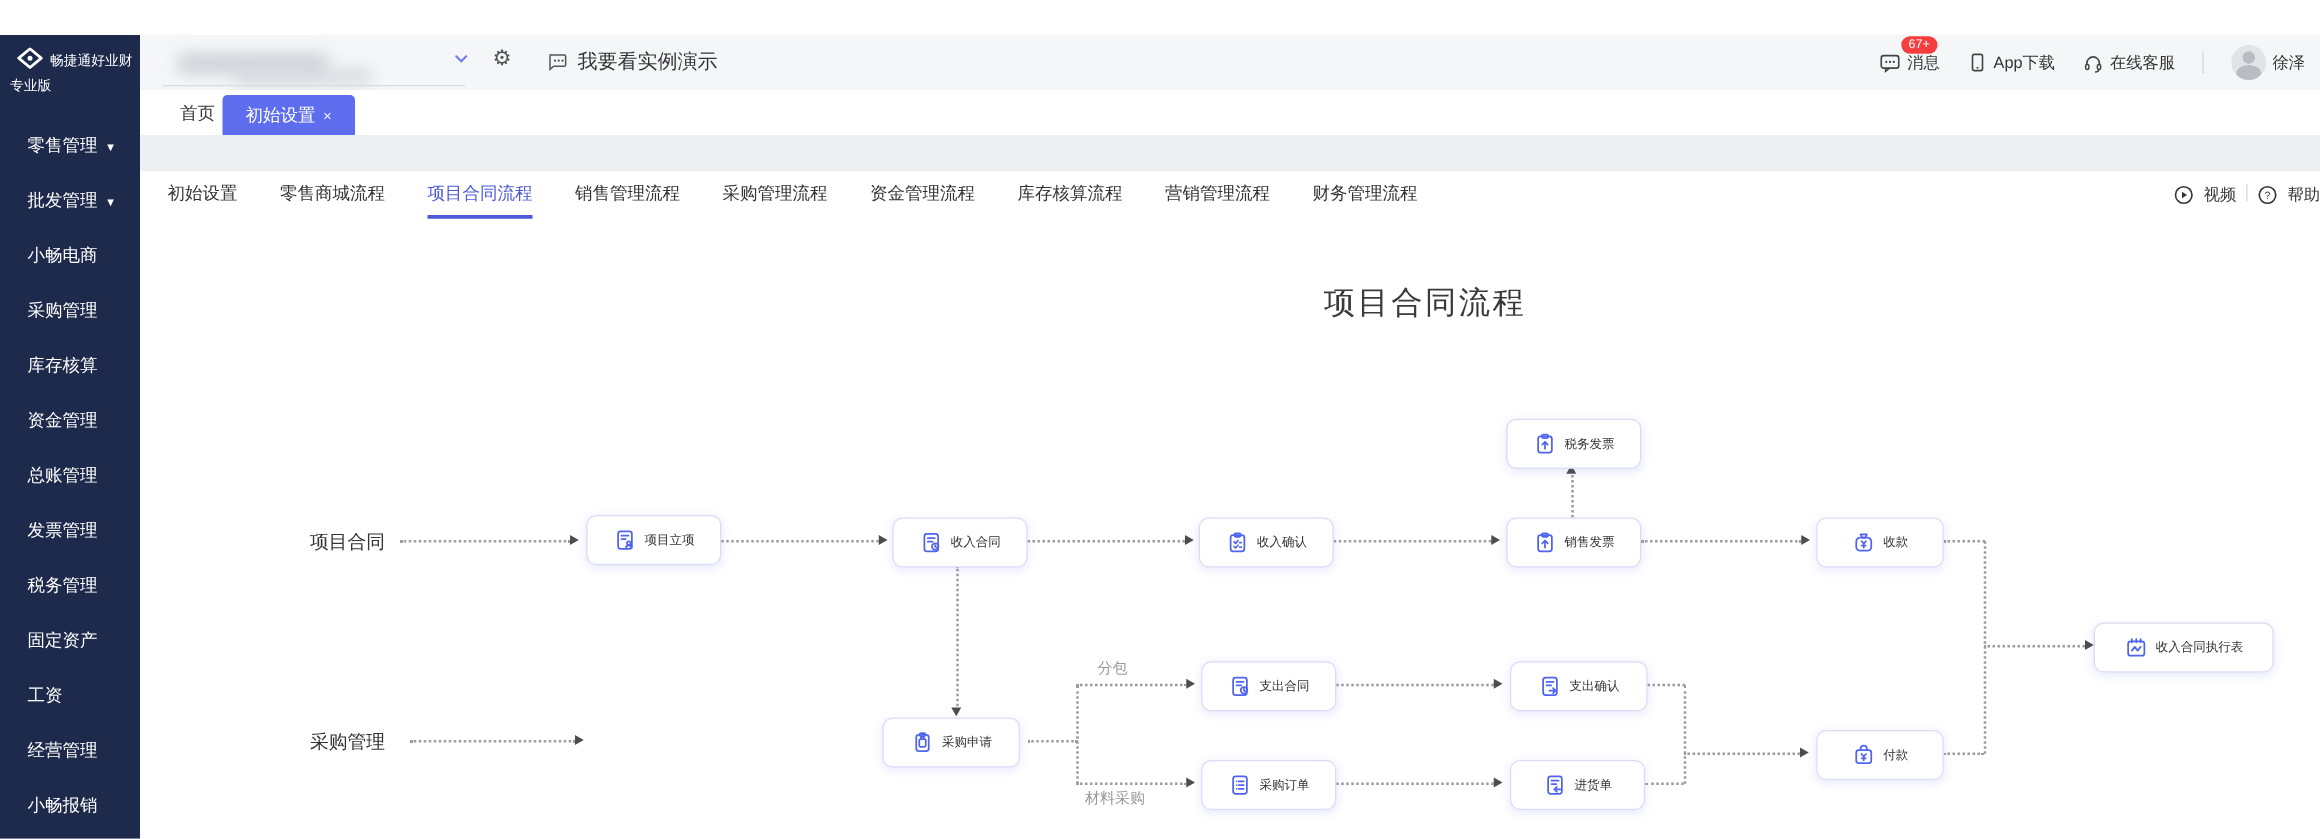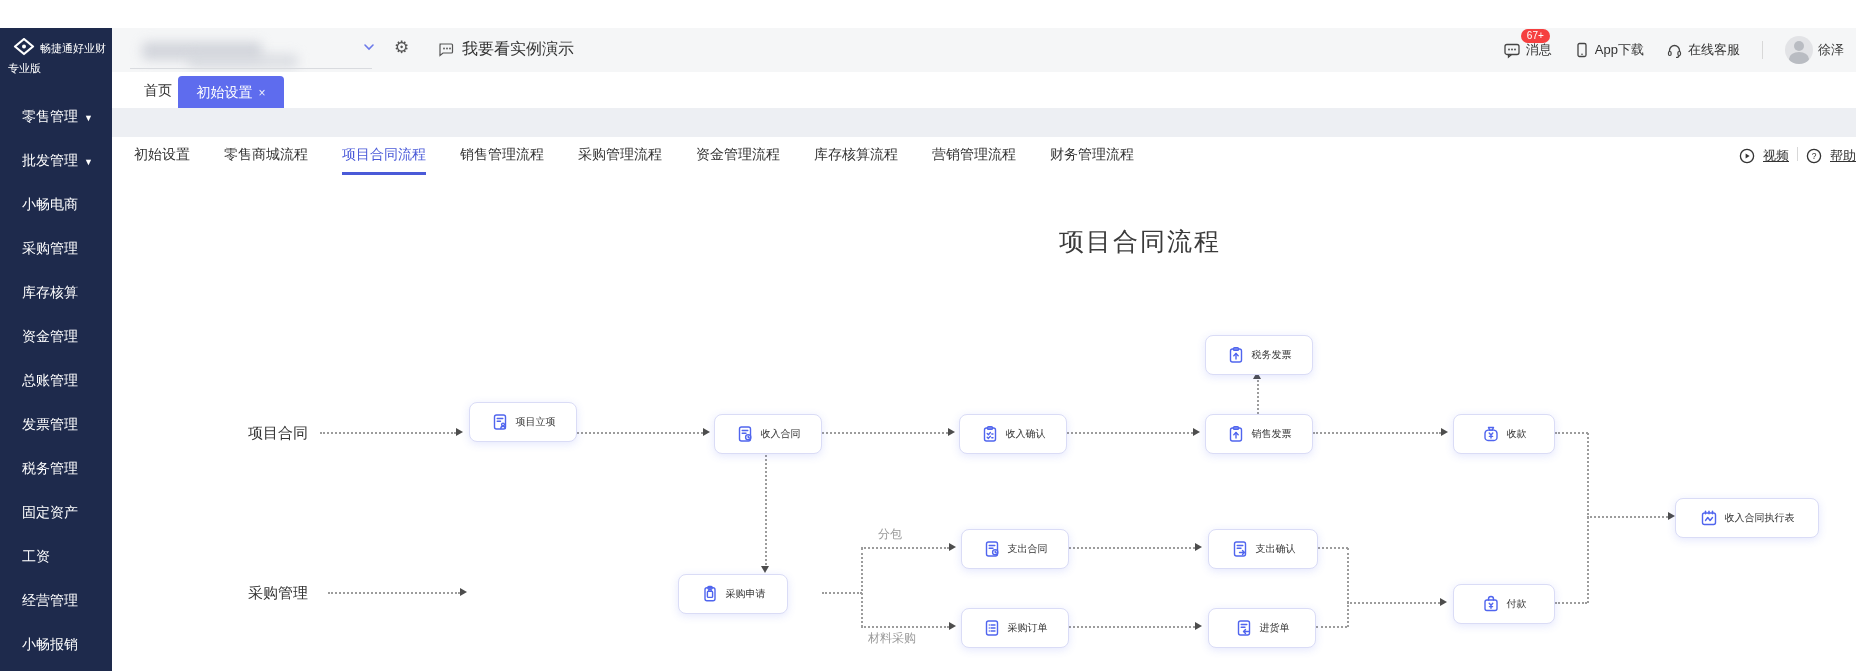--- a/index.html
+++ b/index.html
@@ -41,21 +41,21 @@
   .sidebar{position:absolute;left:0;top:76px;width:112px;height:595px;background:#1e2a4c;z-index:3;}
   .sidebar ul{list-style:none;margin:0;padding:18px 0 0 0;}
   .sidebar li{height:44px;line-height:44px;padding-left:22px;color:#fff;font-size:14px;white-space:nowrap;cursor:pointer;}
   .sidebar li .caret{font-size:9px;margin-left:6px;color:#fff;}
   
   .gapband{position:absolute;left:112px;top:108px;width:1744px;height:29px;background:#edeff3;}
   .panel{position:absolute;left:112px;top:137px;width:1744px;height:534px;background:#fff;}
   .ctabs{position:absolute;left:22px;top:8px;display:flex;gap:34px;height:30px;align-items:center;}
   .ctab{font-size:14px;color:#333;cursor:pointer;padding-bottom:8px;border-bottom:3px solid transparent;white-space:nowrap;}
   .ctab.active{color:#4a5ad8;border-bottom-color:#4a5ad8;}
-  .vh{position:absolute;right:0;top:10px;display:flex;gap:8px;font-size:13px;color:#333;white-space:nowrap;text-decoration:underline;}
+  .vh{position:absolute;right:0;top:10px;display:flex;gap:8px;font-size:13px;color:#333;white-space:nowrap;}
   .vh .vdiv{height:14px;}
   .flowtitle{position:absolute;left:828px;top:88px;width:400px;text-align:center;font-size:25px;color:#3a3a3a;font-weight:500;letter-spacing:2px;}
   
   .flow{position:absolute;left:0;top:0;width:1856px;height:671px;pointer-events:none;}
   .rowlabel{position:absolute;font-size:15px;color:#333;pointer-events:auto;white-space:nowrap;}
   .node{position:absolute;height:38px;background:#fff;border:1px solid #dadcf6;border-radius:8px;
         box-shadow:0 2px 8px rgba(84,104,240,.16);display:flex;align-items:center;justify-content:center;
         gap:7px;font-size:10px;color:#333;pointer-events:auto;cursor:pointer;white-space:nowrap;}
   .node svg{flex:none;}
   .hseg{position:absolute;height:0;border-top:2px dotted #9c9c9c;}
@@ -251,21 +251,21 @@
       <span style="display: inline-flex;">
         <svg width="18" height="18" viewBox="0 0 18 18" fill="none" stroke="#5065ee" stroke-width="1.4" stroke-linecap="round" stroke-linejoin="round" style="color:#5065ee">
           <rect x="3.5" y="3" width="11" height="13" rx="2"></rect>
           <rect x="6.5" y="1.6" width="5" height="2.8" rx="1"></rect>
           <path d="M9 13V7.5"></path>
           <path d="M6.8 9.7L9 7.5l2.2 2.2"></path>
         </svg>
       </span>
       <span>税务发票</span>
     </div>
-    <div class="node" style="left: 469px; top: 402px; width: 106px;">
+    <div class="node" style="left: 469px; top: 412px; width: 106px;">
       <span style="display: inline-flex;">
         <svg width="18" height="18" viewBox="0 0 18 18" fill="none" stroke="#5065ee" stroke-width="1.4" stroke-linecap="round" stroke-linejoin="round" style="color:#5065ee">
           <rect x="3.5" y="2" width="11" height="14" rx="2"></rect>
           <line x1="6.2" y1="5.5" x2="11.8" y2="5.5"></line>
           <line x1="6.2" y1="8.2" x2="9.5" y2="8.2"></line>
           <circle cx="12" cy="11.5" r="1.4"></circle>
           <path d="M9.8 15.5c0-1.4 1-2.3 2.2-2.3s2.2.9 2.2 2.3"></path>
         </svg>
       </span>
       <span>项目立项</span>
@@ -344,21 +344,21 @@
       <span style="display: inline-flex;">
         <svg width="18" height="18" viewBox="0 0 18 18" fill="none" stroke="#5065ee" stroke-width="1.4" stroke-linecap="round" stroke-linejoin="round" style="color:#5065ee">
           <rect x="3.5" y="2" width="11" height="14" rx="2"></rect>
           <line x1="6.2" y1="5.5" x2="11.8" y2="5.5"></line>
           <line x1="6.2" y1="8.2" x2="10" y2="8.2"></line>
           <path d="M8.5 12.5h5M11.5 10.5l2 2-2 2"></path>
         </svg>
       </span>
       <span>支出确认</span>
     </div>
-    <div class="node" style="left: 678px; top: 574px; width: 108px;">
+    <div class="node" style="left: 706px; top: 574px; width: 108px;">
       <span style="display: inline-flex;">
         <svg width="18" height="18" viewBox="0 0 18 18" fill="none" stroke="#5065ee" stroke-width="1.4" stroke-linecap="round" stroke-linejoin="round" style="color:#5065ee">
           <rect x="4" y="2.8" width="10" height="13" rx="2"></rect>
           <rect x="6.8" y="1.4" width="4.4" height="2.6" rx="1"></rect>
           <rect x="6.4" y="6.2" width="5.2" height="6.2" rx="1"></rect>
           <path d="M7.8 6.2V5.4a1.2 1.2 0 0 1 2.4 0v.8"></path>
         </svg>
       </span>
       <span>采购申请</span>
     </div>

